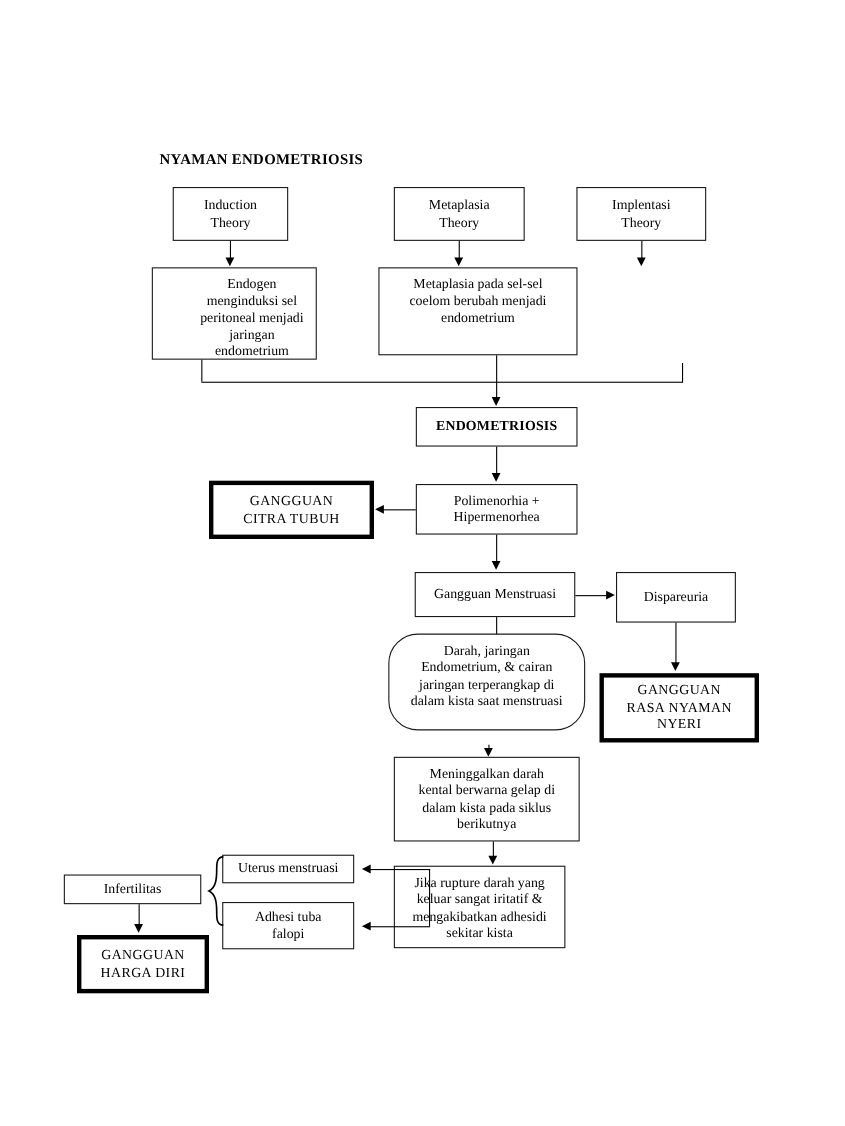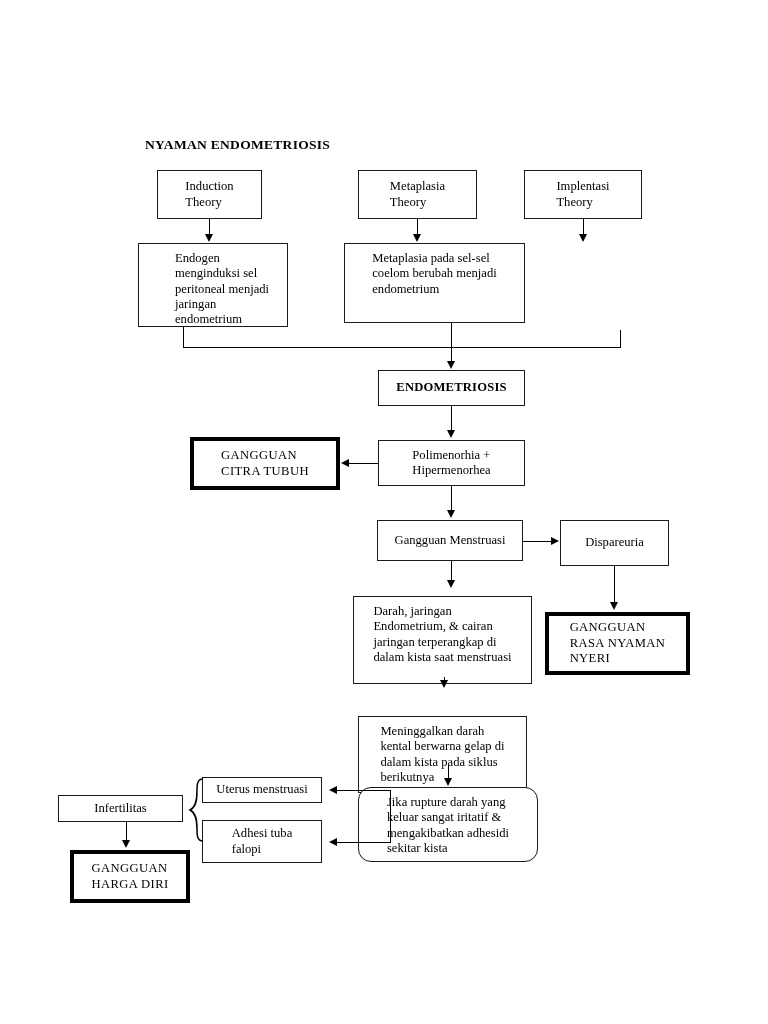--- a/index.html
+++ b/index.html
@@ -29,20 +29,21 @@
     white-space: nowrap;
   }
   .box {
     position: absolute;
     box-sizing: border-box;
     border: 1.4px solid #1a1a1a;
     background: #ffffff;
     display: flex;
     align-items: center;
     justify-content: center;
+    text-align: center;
     font-size: 12.6px;
     line-height: 1.22;
     padding: 2px 4px;
   }
   .box.top-align {
     align-items: flex-start;
     padding-top: 7px;
   }
   .box.thick {
     border: 4px solid #000000;
@@ -188,41 +189,41 @@
 
   <div class="box thick caps" style="left:545px; top:612px; width:145px; height:63px;">
     <span class="txt">GANGGUAN
 RASA NYAMAN
 NYERI</span>
   </div>
 
   <div class="vline" style="left:451px; top:561px; height:20px;"></div>
   <div class="arrow-down" style="left:447px; top:580px;"></div>
 
-  <div class="box top-align" style="left:353px; top:596px; width:179px; height:88px;">
+  <div class="box top-align" style="left:353px; top:576px; width:179px; height:88px;border-radius:27px;">
     <span class="txt">Darah, jaringan
 Endometrium, &amp; cairan
 jaringan terperangkap di
 dalam kista saat menstruasi</span>
   </div>
 
   <div class="vline" style="left:444px; top:677px; height:5px;"></div>
   <div class="arrow-down" style="left:440px; top:680px;"></div>
 
-  <div class="box top-align" style="left:358px; top:688px; width:169px; height:77px;margin-top:28px;">
+  <div class="box top-align" style="left:358px; top:688px; width:169px; height:77px;">
     <span class="txt">Meninggalkan darah
 kental berwarna gelap di
 dalam kista pada siklus
 berikutnya</span>
   </div>
 
   <div class="vline" style="left:448px; top:765px; height:14px;"></div>
   <div class="arrow-down" style="left:444px; top:778px;"></div>
 
-  <div class="box top-align" style="left:358px; top:787px; width:180px; height:75px;border-radius:13px;">
+  <div class="box top-align" style="left:358px; top:787px; width:156px; height:75px;">
     <span class="txt">Jika rupture darah yang
 keluar sangat iritatif &amp;
 mengakibatkan adhesidi
 sekitar kista</span>
   </div>
 
   <div class="vline" style="left:390px; top:790px; height:52px;"></div>
   <div class="hline" style="left:336px; top:790px; width:55px;"></div>
   <div class="arrow-left" style="left:329px; top:786px;"></div>
   <div class="hline" style="left:336px; top:842px; width:55px;"></div>

